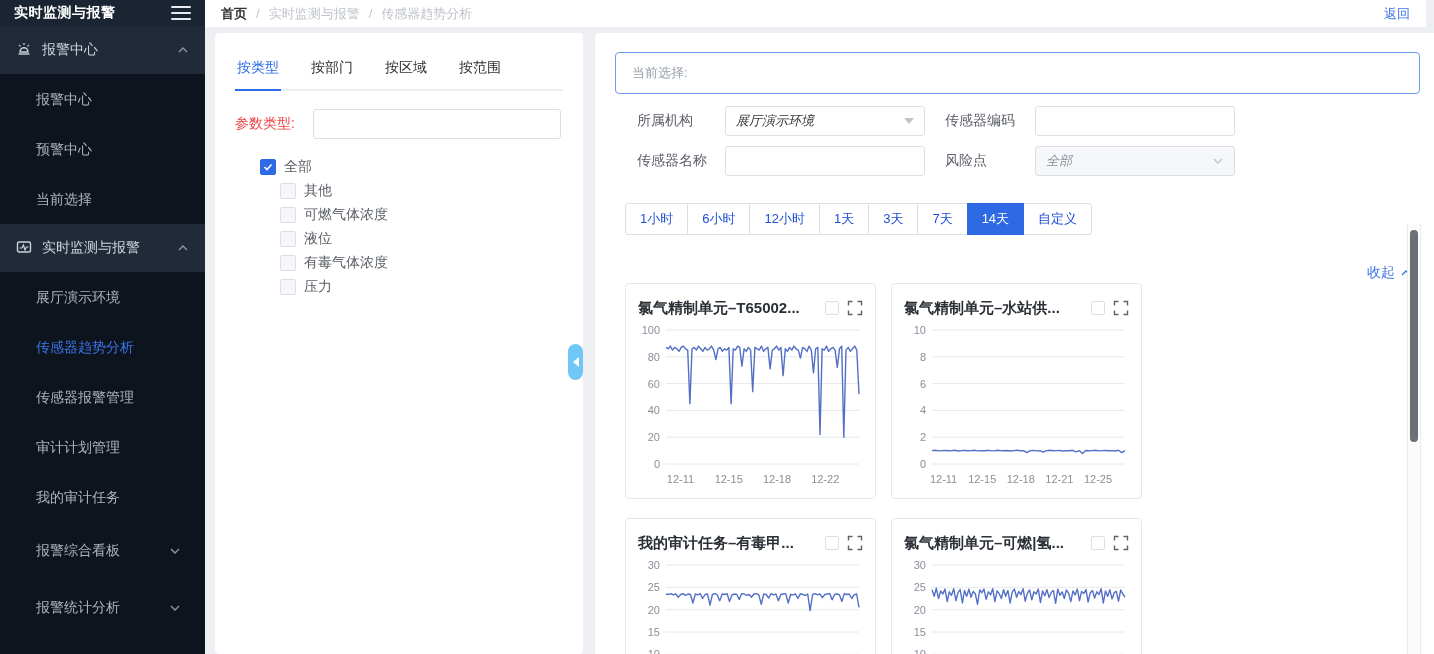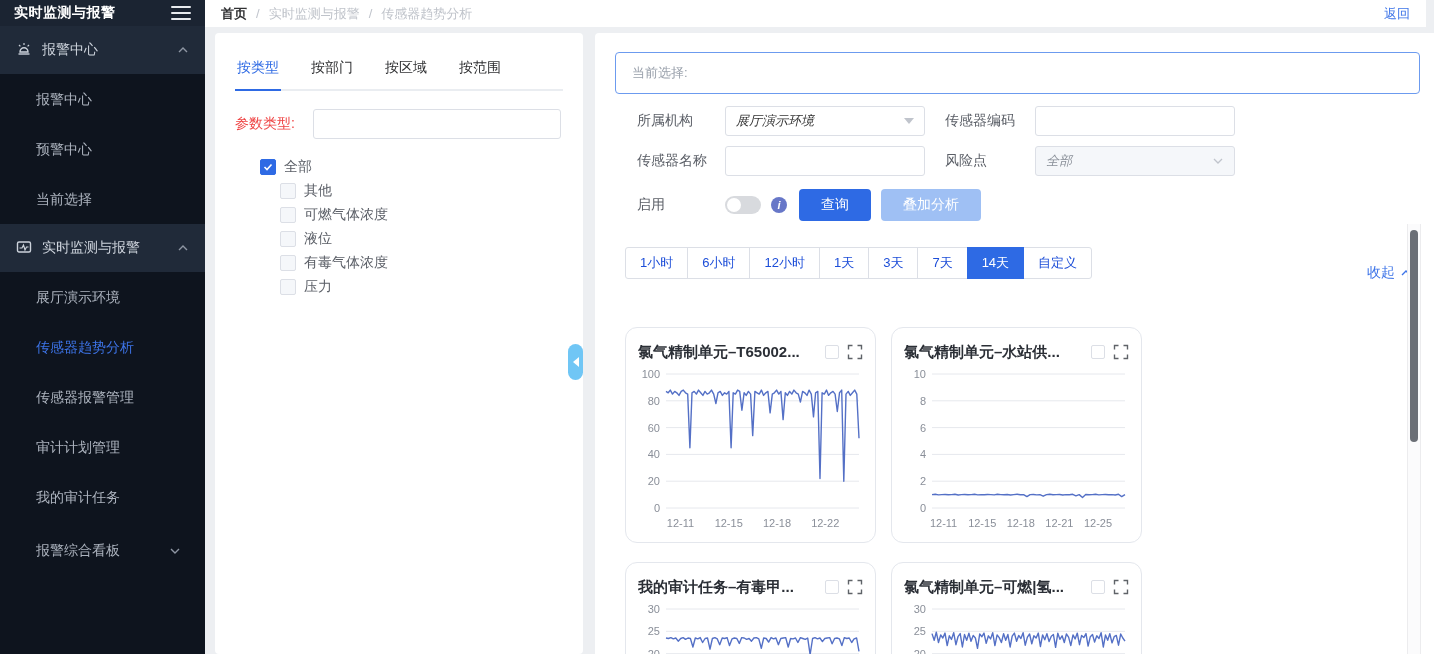--- a/index.html
+++ b/index.html
@@ -72,21 +72,21 @@
   .btn.soft { background:#9fc0f4; margin-left:10px; cursor:default; }
   .collapse-link { position:absolute; right:8px; top:158px; color:#3d74e8; font-size:14px; display:flex; align-items:center; gap:5px; cursor:pointer; }
 
   .tgroup { display:inline-flex; margin:27px 0 0 30px; }
   .tbtn { border:1px solid #dcdfe6; margin-left:-1px; background:#fff; color:#1d4ed8; font-size:13px; padding:6px 14px; cursor:pointer; position:relative; }
   .tbtn:first-child { border-radius:3px 0 0 3px; margin-left:0; }
   .tbtn:last-child { border-radius:0 3px 3px 0; }
   .tbtn.active { background:#2e6ae4; border-color:#2e6ae4; color:#fff; z-index:1; }
 
   .cards { width:532px; margin:48px 0 0 30px; display:flex; flex-wrap:wrap; gap:19px 15px; }
-  .chart-card { width:251px; height:216px; border:1px solid #e4e7ed; border-radius:12px; padding:10px 12px; background:#fff; }
+  .chart-card { width:251px; height:216px; border:1px solid #e4e7ed; border-radius:4px; padding:10px 12px; background:#fff; }
   .cc-head { display:flex; align-items:center; height:28px; }
   .cc-title { flex:1; font-size:15px; font-weight:bold; color:#2b2f36; white-space:nowrap; overflow:hidden; }
   .cc-cb { width:14px; height:14px; border:1px solid #dcdfe6; border-radius:2px; background:#fff; margin:0 8px; flex:none; cursor:pointer; }
   .cc-exp { width:16px; height:16px; flex:none; cursor:pointer; }
   .cc-exp svg { display:block; }
 
   
   .scroll-track { position:absolute; right:13px; top:224px; width:14px; height:430px; background:#fbfbfc; border-left:1px solid #ececee; border-right:1px solid #ececee; z-index:7; }
   .scroll-thumb { position:absolute; right:16px; top:230px; width:8px; height:212px; border-radius:4px; background:#6b6f76; z-index:8; cursor:grab; }
 </style>
@@ -147,20 +147,28 @@
     <div class="sb-item">审计计划管理</div>
     <div class="sb-item">我的审计任务</div>
     <div class="sb-bottom" style="margin-top:4px;">
       <span class="glabel">报警综合看板</span>
       <span class="chev">
           <svg width="12" height="12" viewBox="0 0 12 12">
             <polyline points="2,4 6,8 10,4" fill="none" stroke="#8e96a3" stroke-width="1.4"></polyline>
           </svg>
         </span>
     </div>
+    <div class="sb-bottom" style="margin-top:7px;">
+      <span class="glabel">报警统计分析</span>
+      <span class="chev">
+          <svg width="12" height="12" viewBox="0 0 12 12">
+            <polyline points="2,4 6,8 10,4" fill="none" stroke="#8e96a3" stroke-width="1.4"></polyline>
+          </svg>
+        </span>
+    </div>
   </div>
 </div>
 
 <div class="topbar">
   <span class="crumb-home">首页</span>
   <span class="crumb-sep">/</span>
   <span class="crumb">实时监测与报警</span>
   <span class="crumb-sep">/</span>
   <span class="crumb">传感器趋势分析</span>
   <span class="back-link">返回</span>
@@ -231,29 +239,20 @@
     <div class="qrow">
       <span class="qlabel">传感器名称</span>
       <input class="qinput" value="" style="">
       <span class="qlabel2">风险点</span>
       <div class="qctl select disabled">
         <span>全部</span>
         <svg width="12" height="12" viewBox="0 0 12 12">
             <polyline points="2,4 6,8 10,4" fill="none" stroke="#c0c4cc" stroke-width="1.3"></polyline>
           </svg>
       </div>
-    </div>
-    <div class="qrow" style="margin-top:14px;">
-      <span class="qlabel">启用</span>
-      <span class="toggle">
-          <span class="knob"></span>
-        </span>
-      <span class="info-ic">i</span>
-      <button class="btn primary">查询</button>
-      <button class="btn soft">叠加分析</button>
     </div>
     <div class="collapse-link">
       <span>收起</span>
       <svg width="12" height="12" viewBox="0 0 12 12">
           <polyline points="2,8 6,4 10,8" fill="none" stroke="#3d74e8" stroke-width="1.4"></polyline>
         </svg>
     </div>
   </div>
 
   <div class="tgroup">

